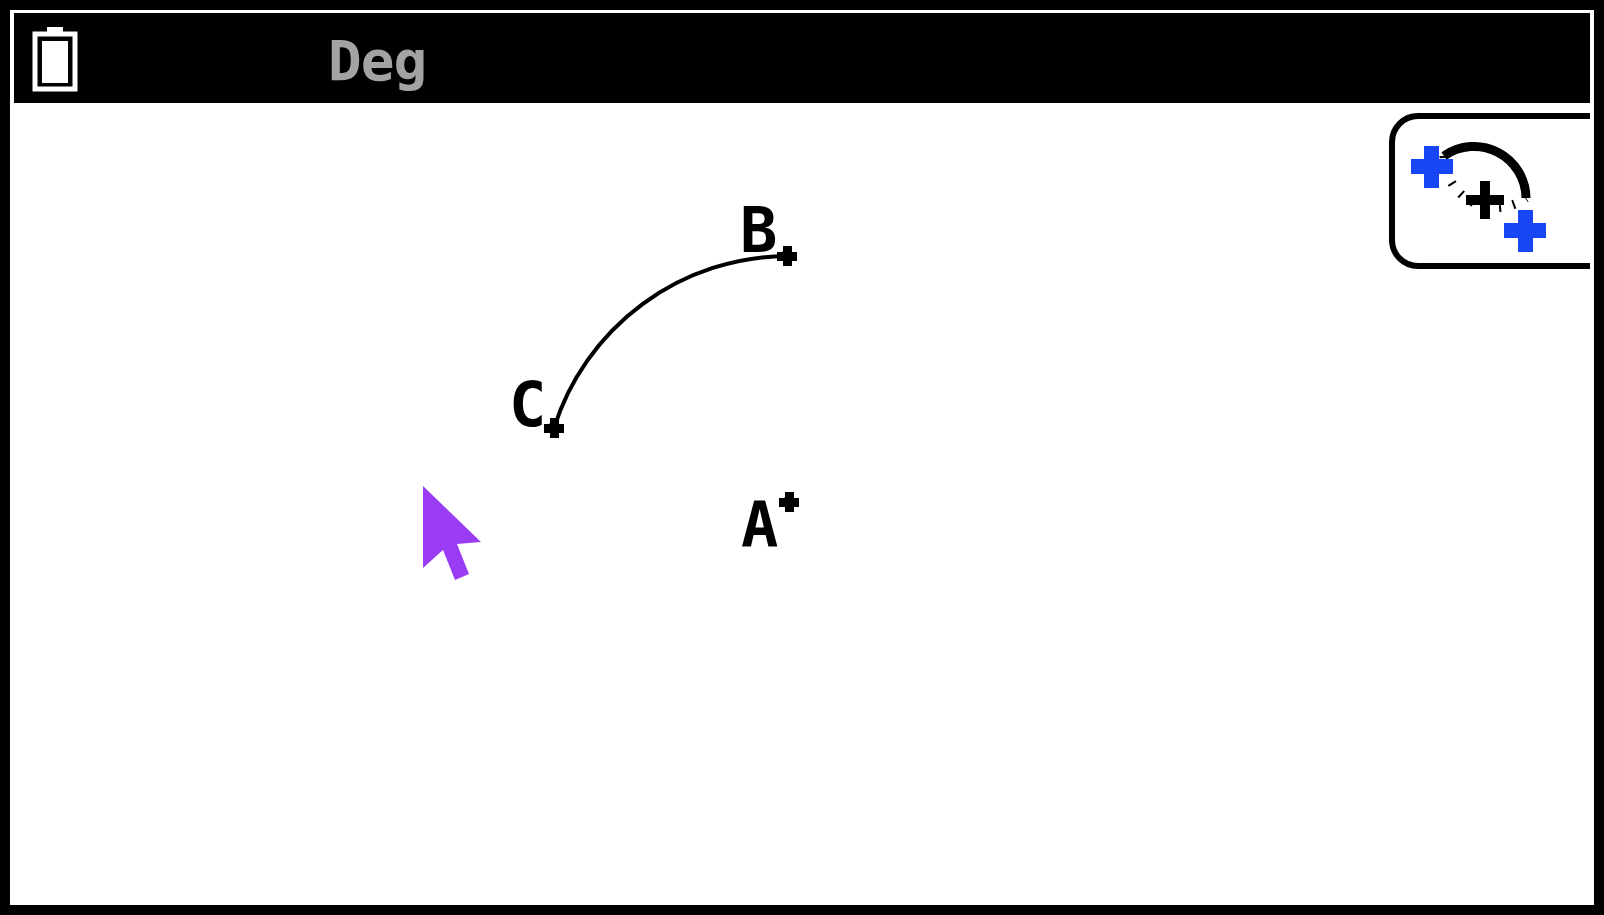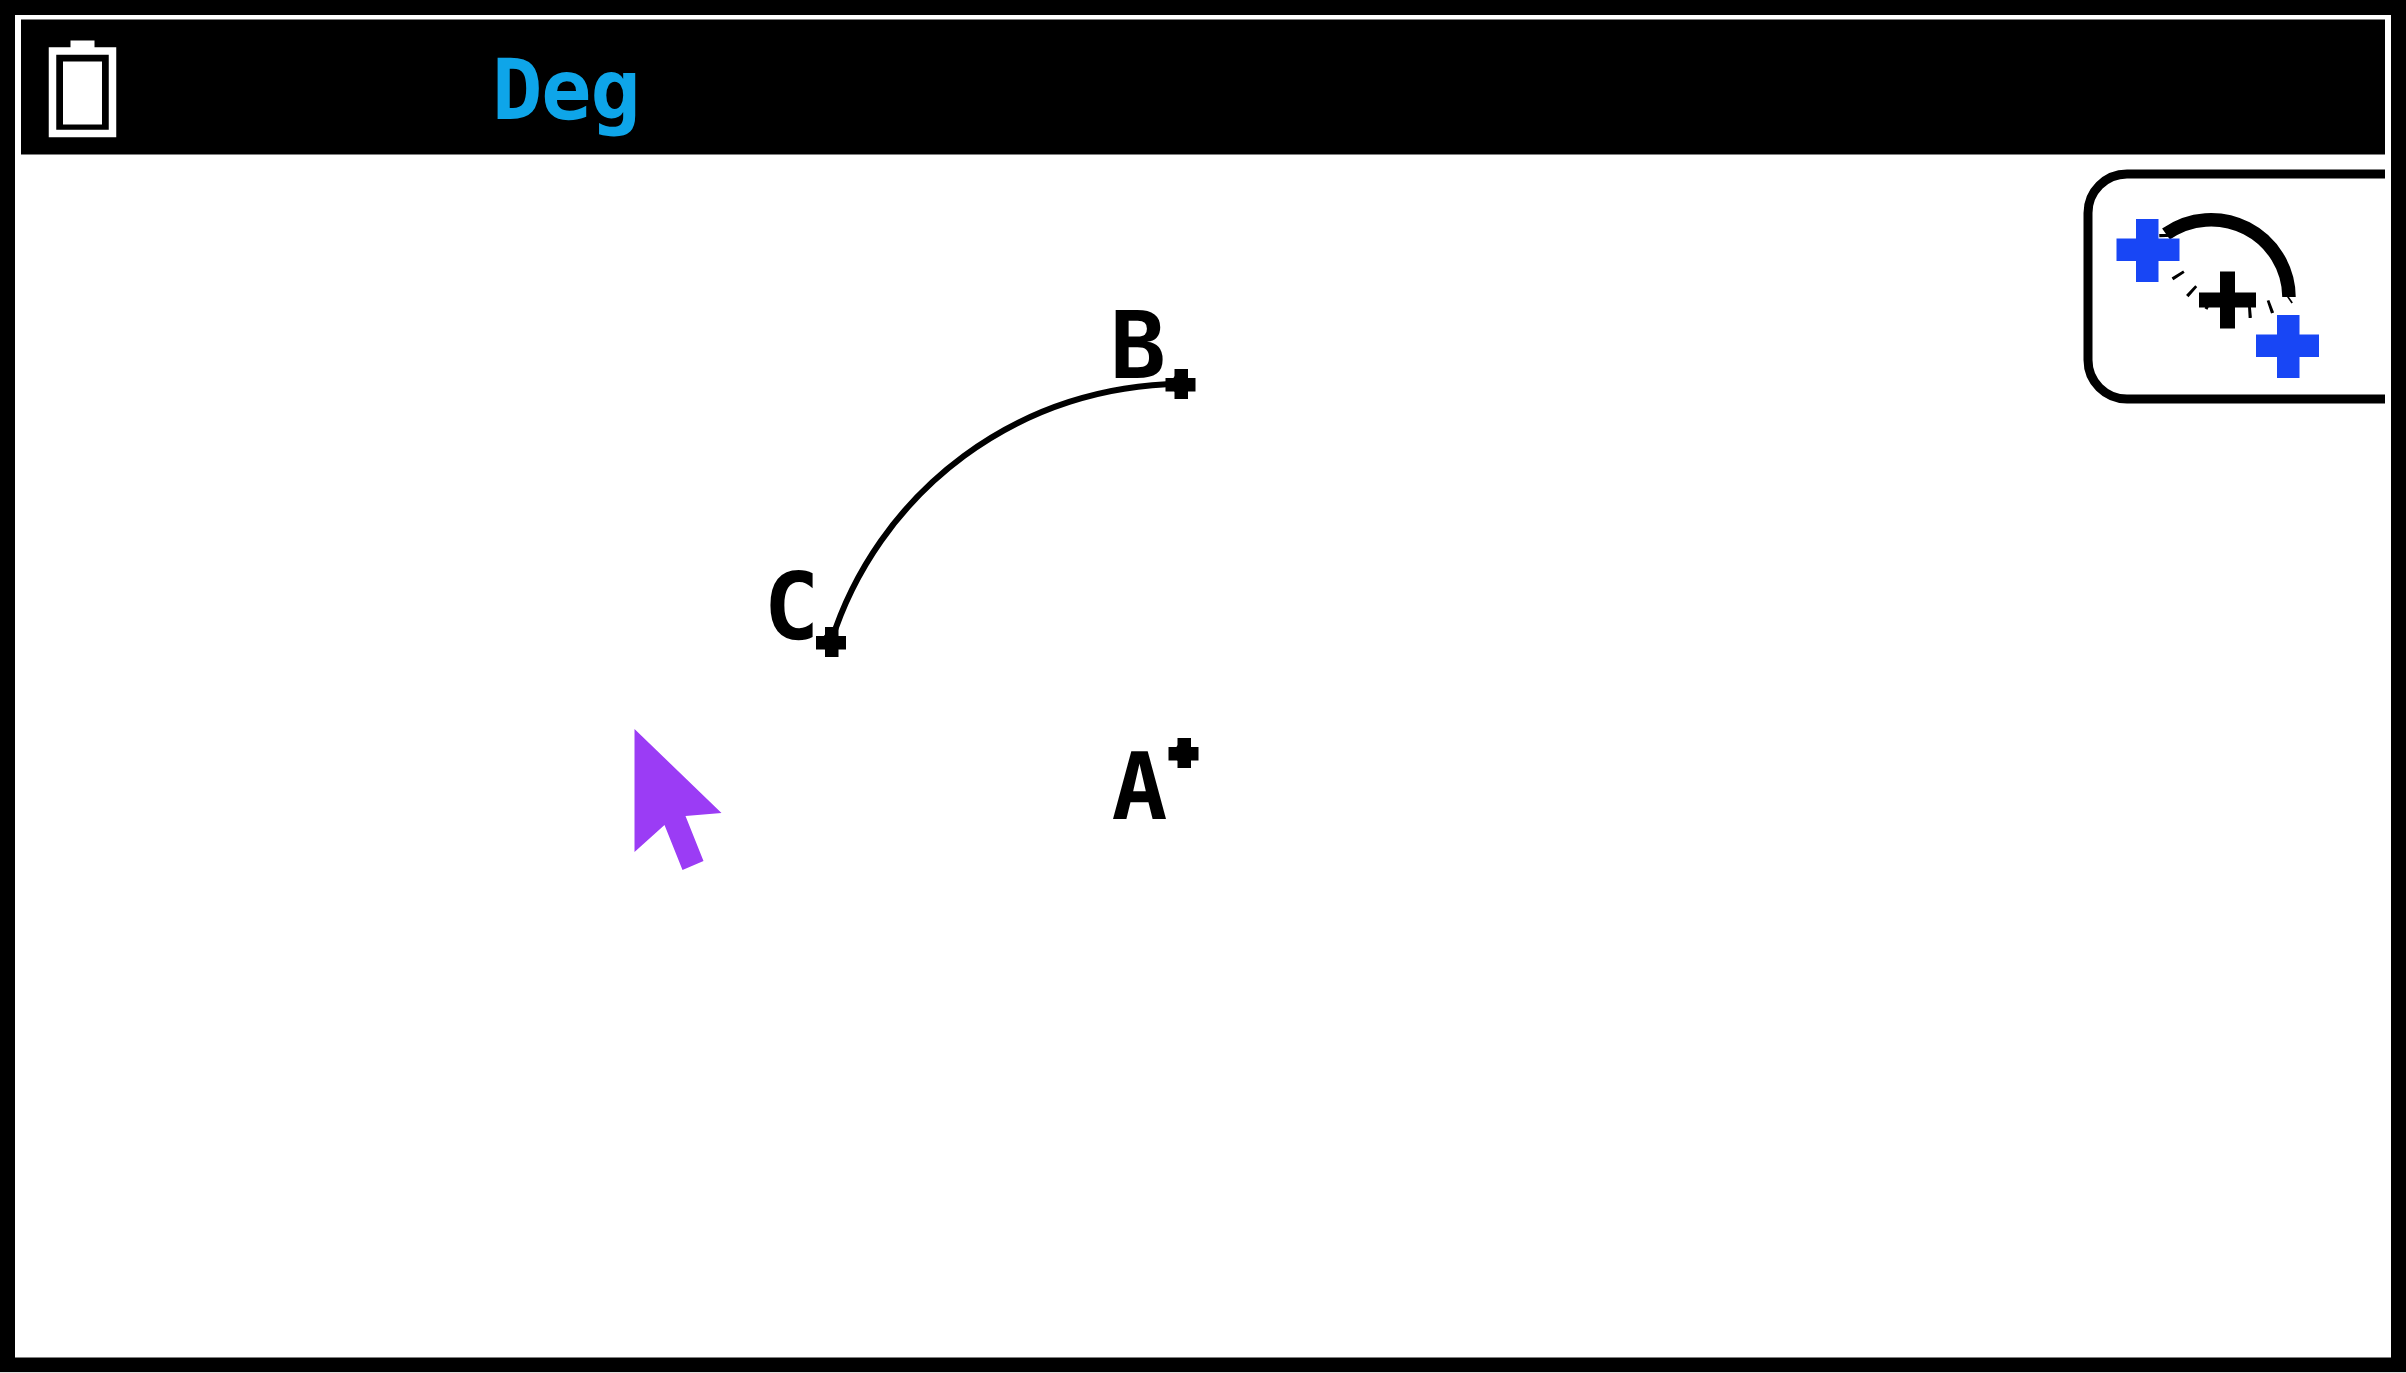--- a/index.html
+++ b/index.html
@@ -45,21 +45,21 @@
     top: 12px;
     width: 50px;
     height: 68px;
   }
   .battery-icon svg { display: block; }
 
   .mode-label {
     position: absolute;
     left: 314px;
     top: 18px;
-    color: #0ea5e9;
+    color: #a3a3a3;
     font-family: "DejaVu Sans Mono", monospace;
     font-weight: bold;
     font-size: 56px;
     letter-spacing: -1px;
     line-height: 60px;
     white-space: nowrap;
   }
 
   
   .canvas-area {

